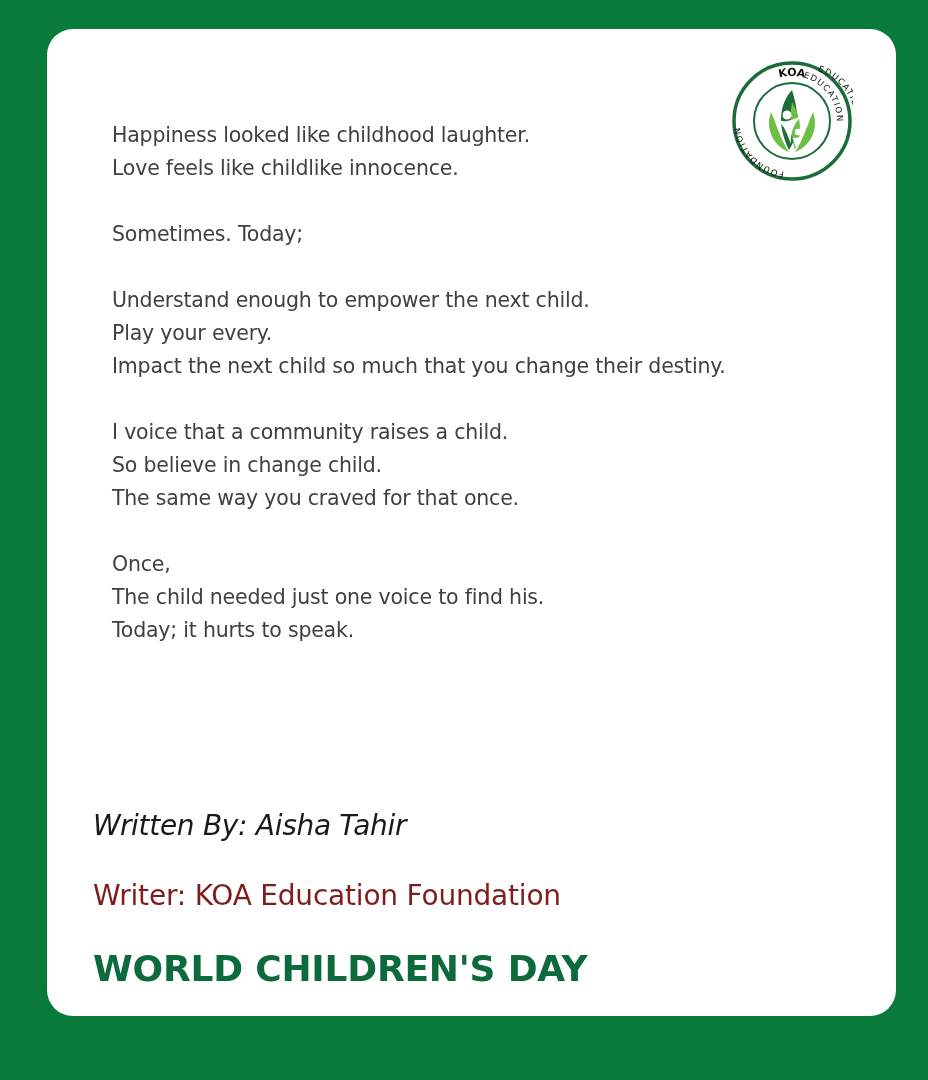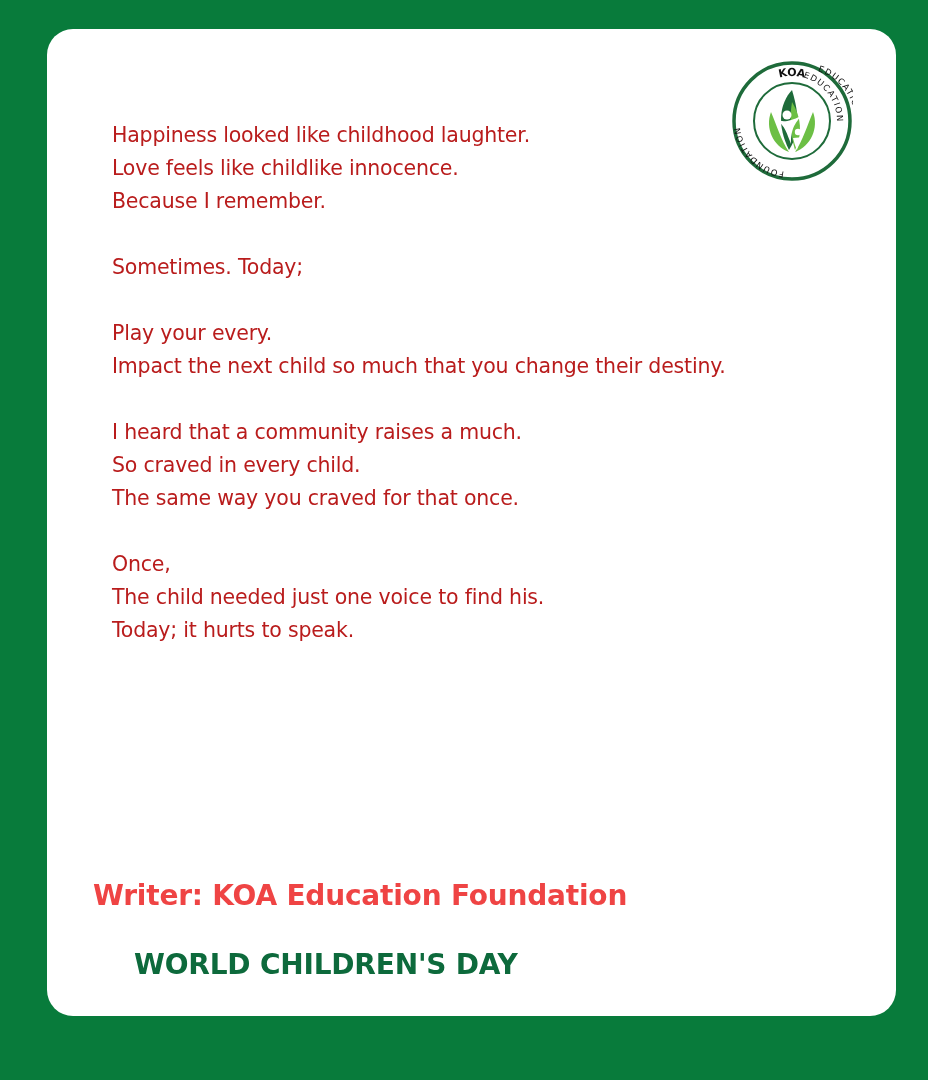--- a/index.html
+++ b/index.html
@@ -20,54 +20,53 @@
     .logo {
       position: absolute;
       left: 684px; top: 31px;
       width: 122px; height: 122px;
     }
     .poem {
       position: absolute;
       left: 65px; top: 90px;
       font-family: "DejaVu Sans", sans-serif;
       font-size: 20.5px;
-      color: #b91c1c;
+      color: #404040;
       line-height: 33px;
       letter-spacing: -0.2px;
     }
     .poem .line { display: block; white-space: nowrap; }
     .poem .stanza { margin-bottom: 33px; }
     .poem .stanza:last-child { margin-bottom: 0; }
     .byline {
       position: absolute;
       left: 46px; top: 780px;
       font-family: "DejaVu Sans", sans-serif;
       font-style: italic;
       font-size: 28px;
       color: #1a1a1a;
       letter-spacing: -0.3px;
     }
     .writer {
       position: absolute;
       left: 46px; top: 850px;
       font-family: "DejaVu Sans", sans-serif;
-      font-weight: bold;
+      font-weight: normal;
       font-size: 28px;
-      color: #ef4444;
+      color: #7f1d1d;
       letter-spacing: -0.2px;
     }
     .event {
       position: absolute;
       left: 46px; top: 919px;
       font-family: "DejaVu Sans", sans-serif;
       font-weight: bold;
-      font-size: 28px;
+      font-size: 36px;
       color: #0d6a3c;
       letter-spacing: -0.2px;
-      margin-left: 41px;
     }
   </style>
 </head>
 <body>
 
 <div class="card">
 
   <div class="logo">
     <svg width="122" height="122" viewBox="0 0 122 122" xmlns="http://www.w3.org/2000/svg">
       <defs>
@@ -105,36 +104,37 @@
       <text font-family="DejaVu Sans, sans-serif" font-size="8.5" fill="#111111" letter-spacing="1.2">
         <textPath href="#arcRight" startOffset="8%">EDUCATION</textPath>
       </text>
     </svg>
   </div>
 
   <div class="poem">
     <div class="stanza">
       <span class="line">Happiness looked like childhood laughter.</span>
       <span class="line">Love feels like childlike innocence.</span>
-      <span class="line">Because I remember.</span>
     </div>
     <div class="stanza">
       <span class="line">Sometimes. Today;</span>
     </div>
     <div class="stanza">
+      <span class="line">Understand enough to empower the next child.</span>
       <span class="line">Play your every.</span>
       <span class="line">Impact the next child so much that you change their destiny.</span>
     </div>
     <div class="stanza">
-      <span class="line">I heard that a community raises a much.</span>
-      <span class="line">So craved in every child.</span>
+      <span class="line">I voice that a community raises a child.</span>
+      <span class="line">So believe in change child.</span>
       <span class="line">The same way you craved for that once.</span>
     </div>
     <div class="stanza">
       <span class="line">Once,</span>
       <span class="line">The child needed just one voice to find his.</span>
       <span class="line">Today; it hurts to speak.</span>
     </div>
   </div>
 
+  <div class="byline">Written By: Aisha Tahir</div>
   <div class="writer">Writer: KOA Education Foundation</div>
   <div class="event">WORLD CHILDREN'S DAY</div>
 </div>
 
 </body></html>

